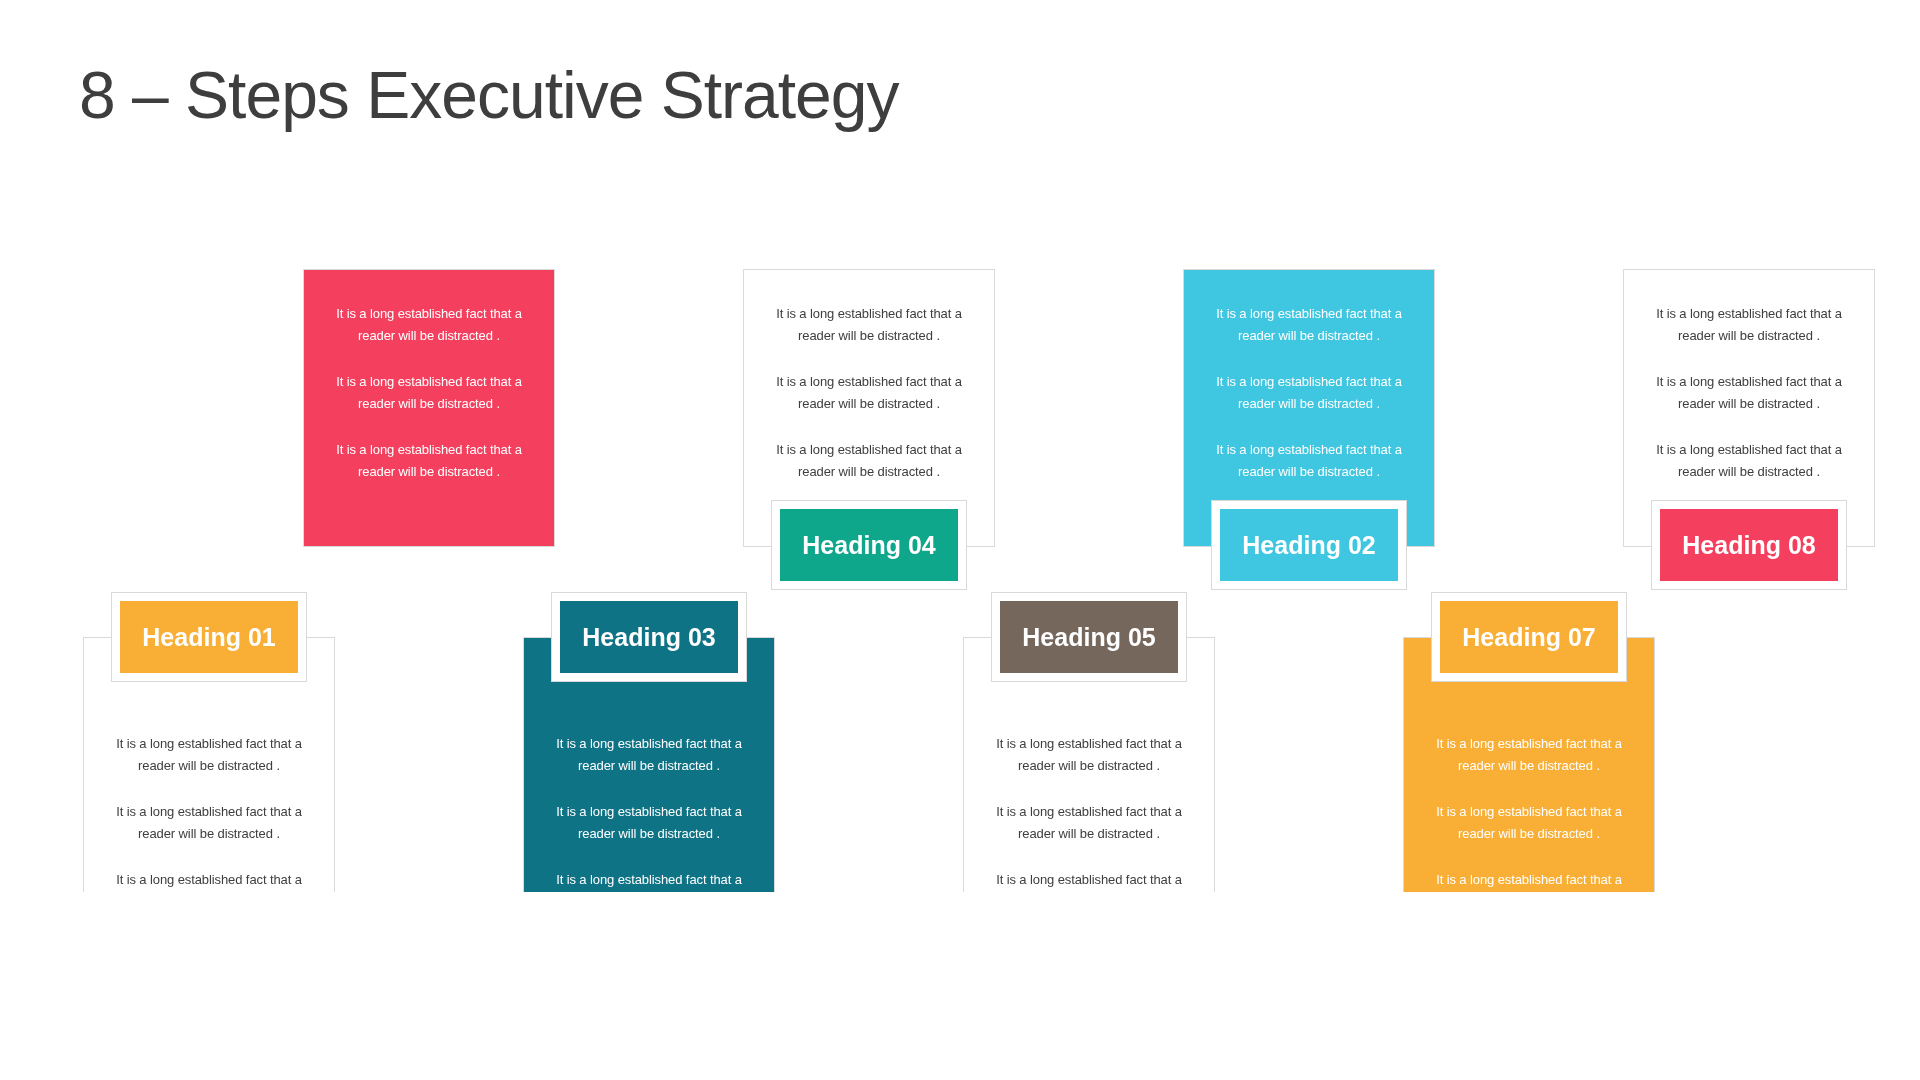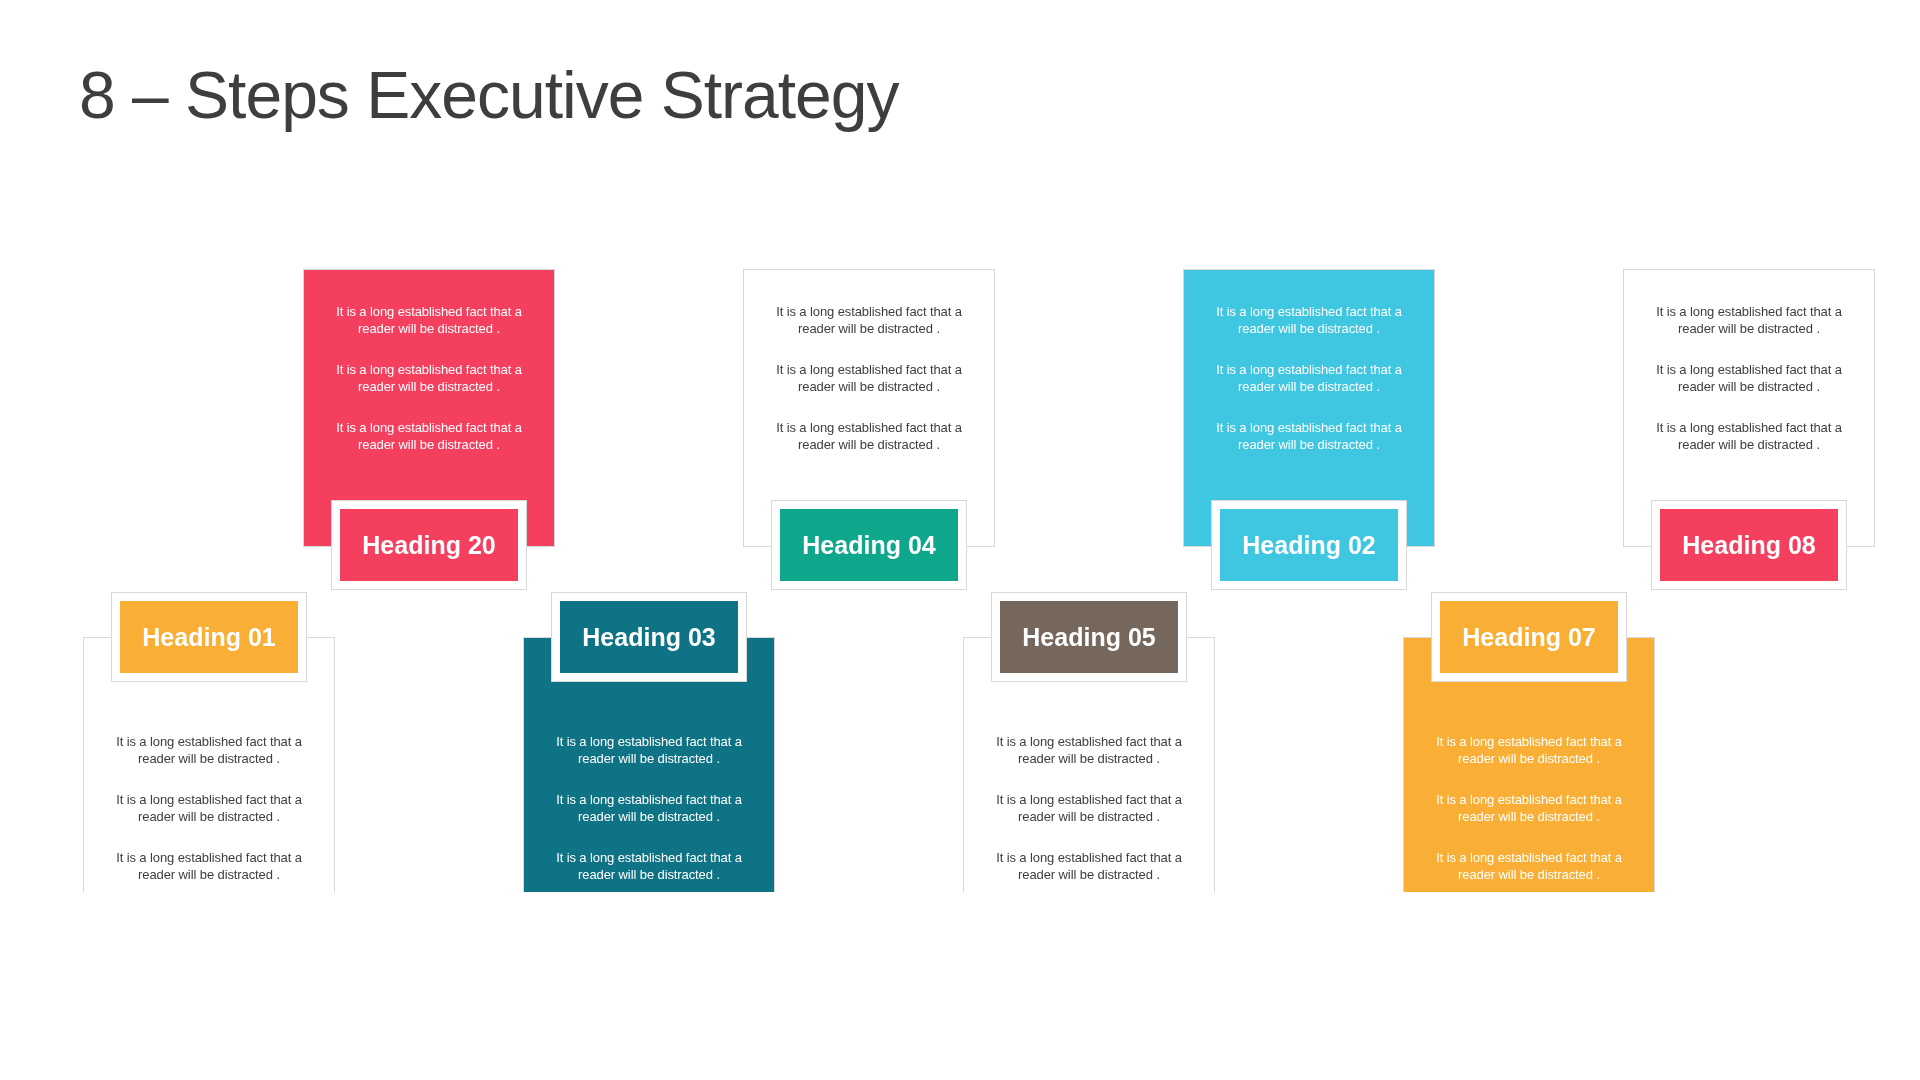--- a/index.html
+++ b/index.html
@@ -22,21 +22,21 @@
   .card-col.bottom{top:592px;}
   .panel{
     position:absolute;left:0;width:252px;height:278px;box-sizing:border-box;
     border:1px solid #D9D9D9;background:#ffffff;z-index:1;
   }
   .top .panel{top:0;padding-top:33px;}
   .bottom .panel{top:45px;padding-top:95px;}
   .filled .panel{background:var(--accent);}
   .panel p{
     width:202px;margin:0 auto 24px;text-align:center;
-    font-size:13px;line-height:17px;font-weight:400;color:#3E3E3E;
+    font-size:13px;line-height:22px;font-weight:400;color:#3E3E3E;
     letter-spacing:-0.1px;
   }
   .filled .panel p{color:#FFFFFF;}
   .hframe{
     position:absolute;left:28px;width:196px;height:90px;box-sizing:border-box;
     background:#ffffff;border:1px solid #D9D9D9;padding:8px;z-index:2;
   }
   .top .hframe{top:231px;}
   .bottom .hframe{top:0;}
   .hlabel{
@@ -71,23 +71,20 @@
     <div class="hframe">
       <div class="hlabel">Heading 01</div>
     </div>
   </div>
 
   <div class="card-col col-1 top filled" style="--accent: #F4405E;">
     <div class="panel">
       <p>It is a long established fact that a reader will be distracted .</p>
       <p>It is a long established fact that a reader will be distracted .</p>
       <p>It is a long established fact that a reader will be distracted .</p>
-    </div>
-    <div class="hframe">
-      <div class="hlabel">Heading 20</div>
     </div>
   </div>
 
   <div class="card-col col-2 bottom filled" style="--accent: #0F7386;">
     <div class="panel">
       <p>It is a long established fact that a reader will be distracted .</p>
       <p>It is a long established fact that a reader will be distracted .</p>
       <p>It is a long established fact that a reader will be distracted .</p>
     </div>
     <div class="hframe">

